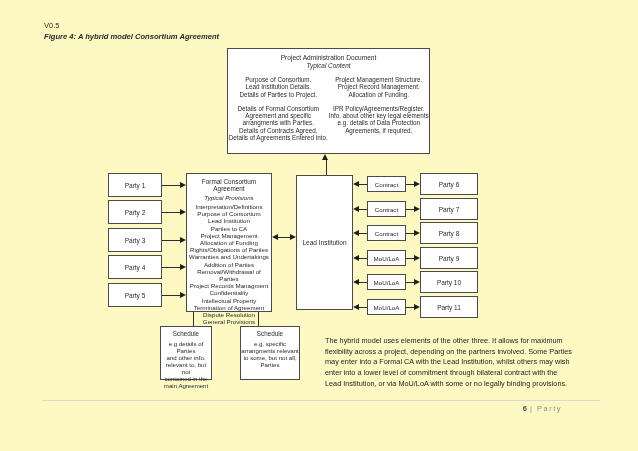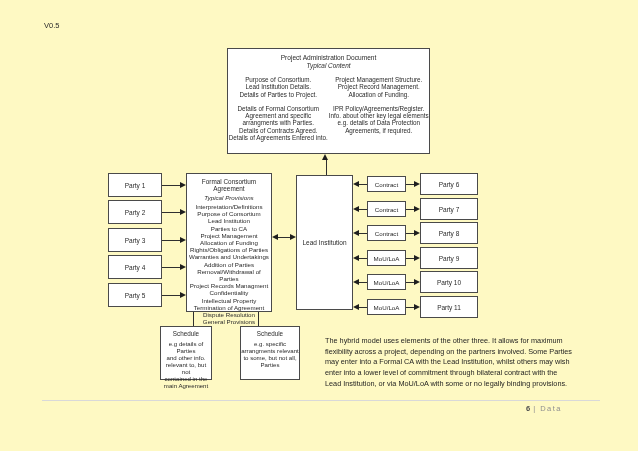--- a/index.html
+++ b/index.html
@@ -45,20 +45,21 @@
   .footer-text{position:absolute;left:470px;top:404px;width:92px;text-align:right;font-size:7.5px;}
   .footer-num{color:#4d4d4d;font-weight:bold;}
   .footer-label{color:#8f8f8f;letter-spacing:1.5px;margin-left:3px;}
 </style>
 </head>
 <body>
 
 <div class="page">
 
   <div class="version">V0.5</div>
+  <div class="caption">Figure 4:  A hybrid model Consortium Agreement</div>
 
   <div class="box admin">
     <div class="admin-title">Project Administration Document</div>
     <div class="admin-subtitle">Typical Content</div>
     <div class="admin-cols">
       <div class="admin-col">
         <div class="para first">Purpose of Consortium.
 Lead Institution Details.
 Details of Parties to Project.</div>
         <div class="para">Details of Formal Consortium
@@ -227,16 +228,16 @@
   </div>
 
   <div class="descr">The hybrid model uses elements of the other three.  It allows for maximum
 flexibility across a project, depending on the partners involved.  Some Parties
 may enter into a Formal CA with the Lead Institution, whilst others may wish
 enter into a lower level of commitment through bilateral contract with the
 Lead Institution, or via MoU/LoA with some or no legally binding provisions.</div>
 
   <div class="footer-line"></div>
   <div class="footer-text">
-    <span class="footer-num">6</span><span class="footer-label">| Data</span>
+    <span class="footer-num">6</span><span class="footer-label">| Party</span>
   </div>
 
 </div>
 
 </body></html>

